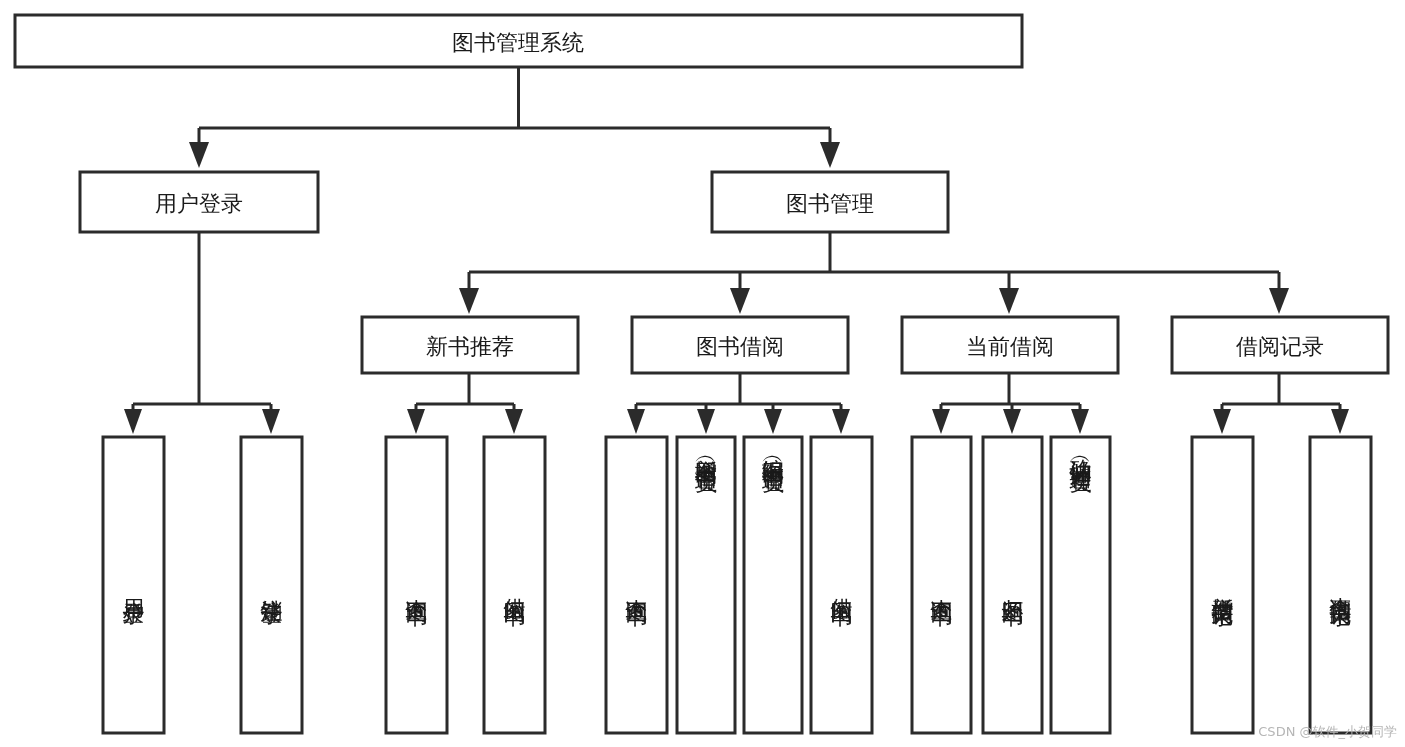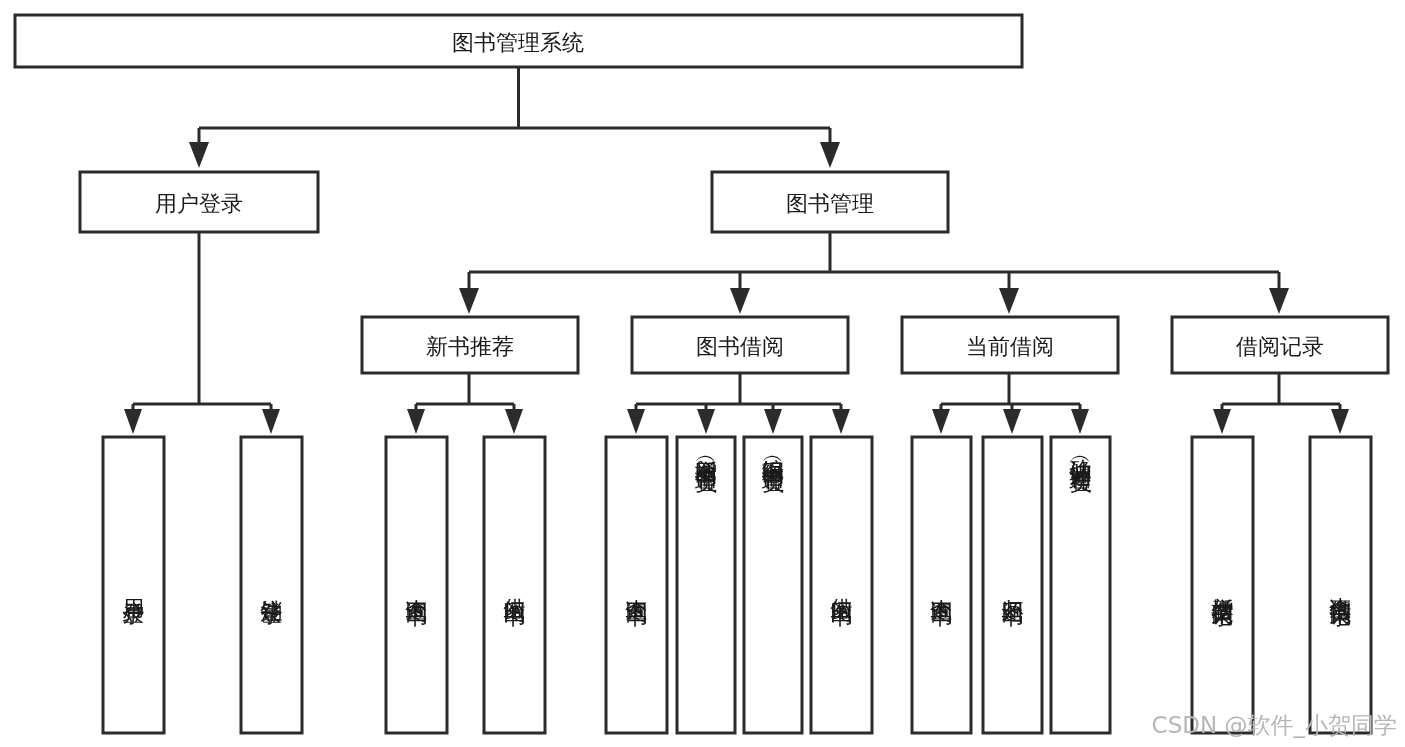--- a/index.html
+++ b/index.html
@@ -60,21 +60,21 @@
     display: flex;
     align-items: center;
     justify-content: center;
     pointer-events: none;
   }
   .watermark {
     position: absolute;
     right: 8px;
     bottom: 6px;
     font-family: "DejaVu Sans", "Liberation Sans", sans-serif;
-    font-size: 23px;
+    font-size: 13px;
     color: #b6b6b6;
     white-space: nowrap;
     user-select: none;
   }
 </style>
 </head>
 <body>
 
 <div id="diagram-root">
 

